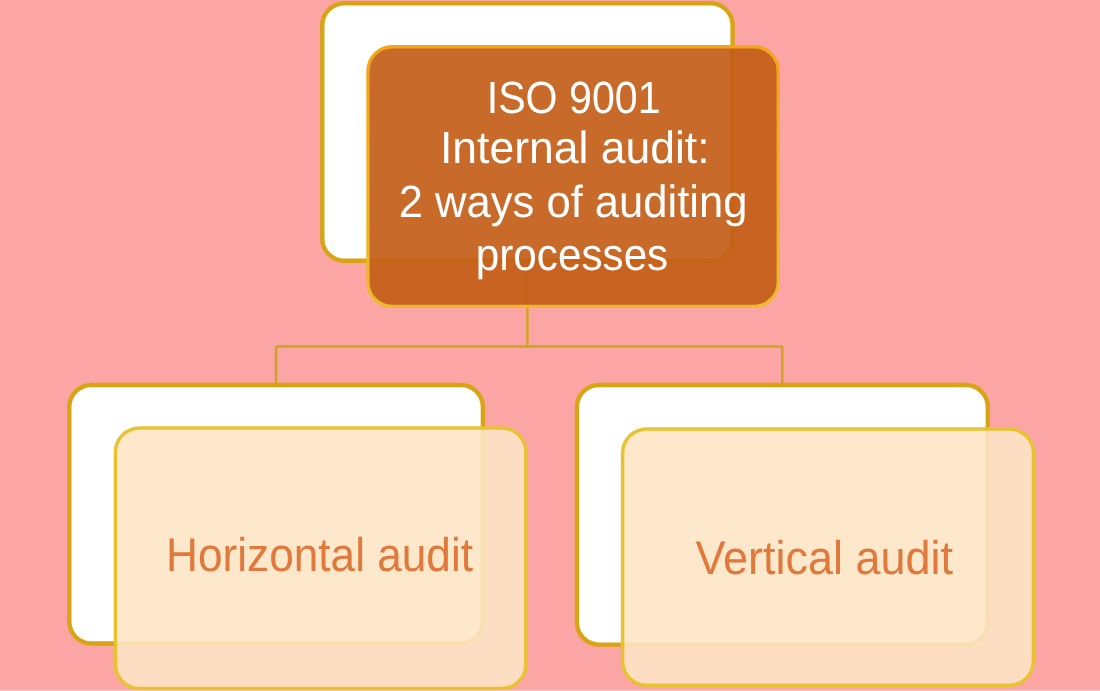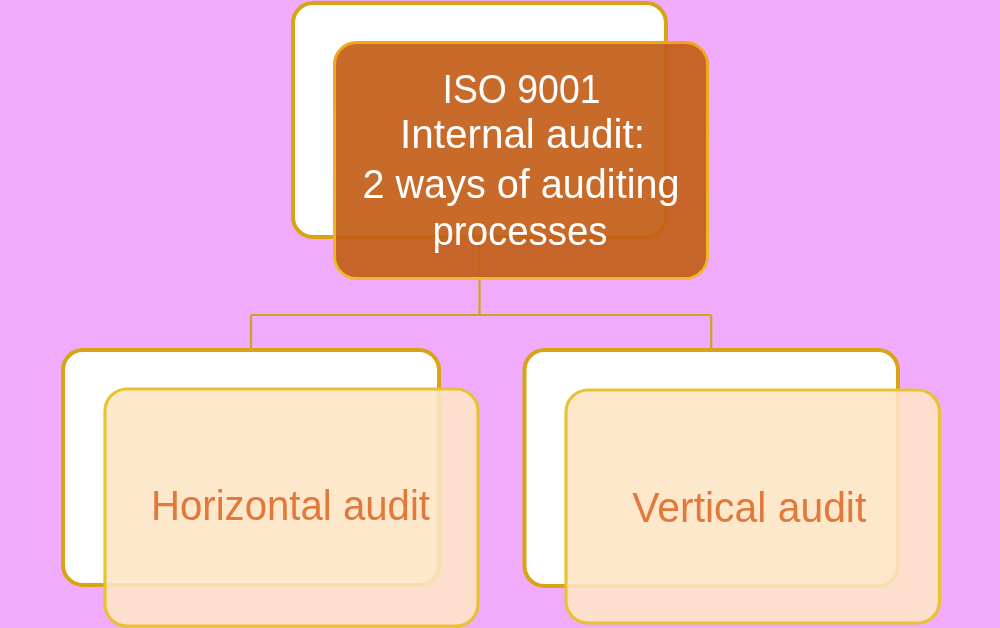--- a/index.html
+++ b/index.html
@@ -1,16 +1,16 @@
 <!DOCTYPE html>
 <html><head>
 <meta charset="utf-8">
 <style>
   html,body{margin:0;padding:0;background:#ffffff;}
-  #stage{position:relative;width:1000px;height:628px;background:#f0abfc;overflow:hidden;}
+  #stage{position:relative;width:1000px;height:628px;background:#fca5a5;overflow:hidden;}
   svg{display:block;filter:blur(0.5px);}
   text{font-family:"Liberation Sans",sans-serif;}
 </style>
 </head>
 <body>
 <div id="stage">
 <svg width="1000" height="628" viewBox="0 0 1000 628" xmlns="http://www.w3.org/2000/svg">
   <defs>
     <linearGradient id="obg" x1="0" y1="0" x2="0" y2="1">
       <stop offset="0" stop-color="#F2A51B"></stop>

